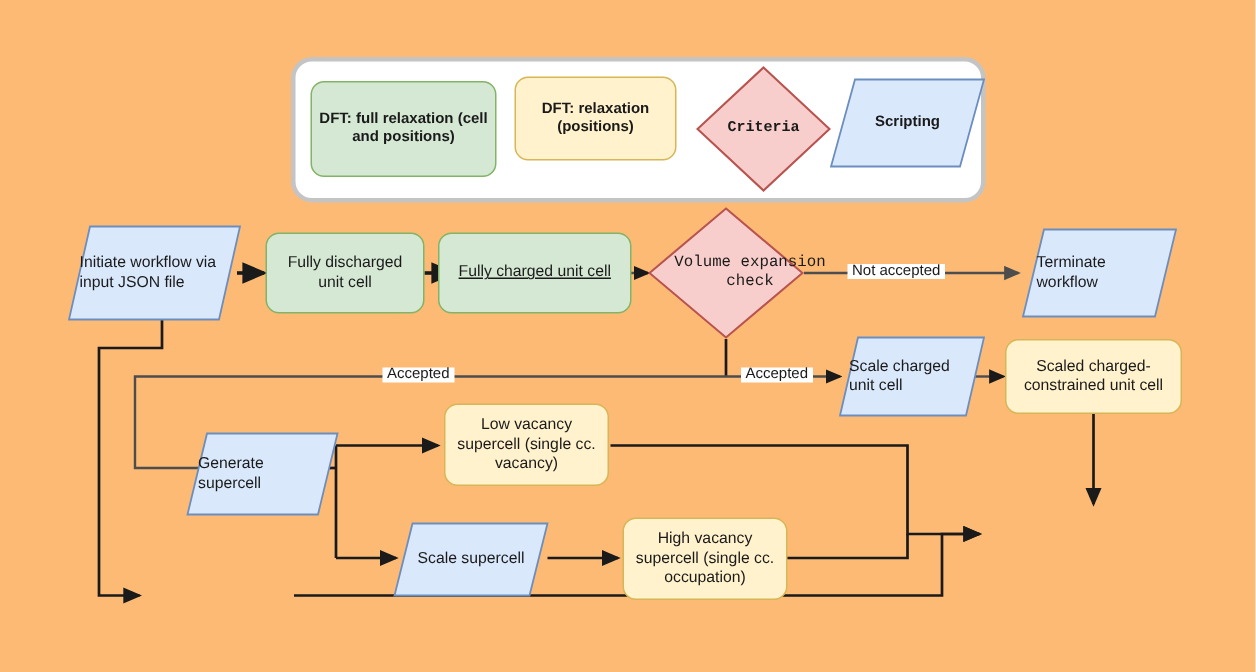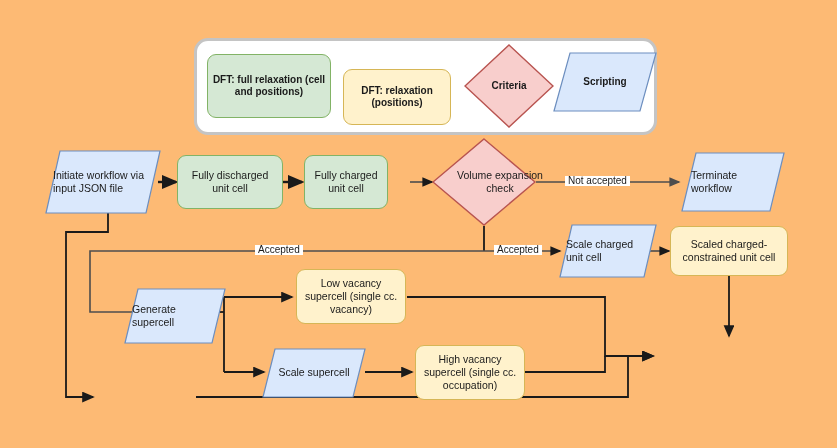--- a/index.html
+++ b/index.html
@@ -65,20 +65,21 @@
     text-align: left;
     font-size: 10.5px;
     line-height: 1.25;
     color: #1a1a1a;
     box-sizing: border-box;
     padding: 0 10px;
   }
   .diamond-wrap {
     position: absolute;
     z-index: 3;
+    font-family: Liberation Mono, monospace;
   }
   .diamond-bg {
     position: absolute;
     left: 0; top: 0;
     width: 100%; height: 100%;
   }
   .diamond-txt {
     position: absolute;
     left: 0; top: 0;
     width: 100%; height: 100%;
@@ -170,21 +171,21 @@
       <path d="M196,397 L628,397 L628,356 L653,356" stroke="#1a1a1a" stroke-width="1.8" marker-end="url(#ah)"></path>
     </g>
   </svg>
 
   <div class="legend-box"></div>
 
   <div class="node rect legend-item" style="left:207px; top:54px; width:124px; height:64px;">
     <span>DFT: full relaxation (cell and positions)</span>
   </div>
 
-  <div class="node rect yellow legend-item" style="left:343px; top:69px; width:108px; height:56px;">
+  <div class="node rect yellow legend-item" style="left:343px; top:51px; width:108px; height:56px;">
     <span>DFT: relaxation (positions)</span>
   </div>
 
   <div class="diamond-wrap legend-item" style="left:464px; top:44px; width:90px; height:84px;">
     <svg class="diamond-bg" viewBox="0 0 90 84" preserveAspectRatio="none">
       <polygon points="45,1 89,42 45,83 1,42" fill="#f8cecc" stroke="#b85450" stroke-width="1.4"></polygon>
     </svg>
     <div class="diamond-txt" style="font-weight:bold;font-size:10px;">
       <span>Criteria</span>
     </div>
@@ -205,21 +206,21 @@
     </svg>
     <div class="para-txt" style="padding:0 8px;">
       <span>Initiate workflow via input JSON file</span>
     </div>
   </div>
 
   <div class="node rect" style="left:177px; top:155px; width:106px; height:54px;">
     <span>Fully discharged unit cell</span>
   </div>
 
-  <div class="node rect" style="left:304px; top:155px; width:84px; height:54px;">
+  <div class="node rect" style="left:292px; top:155px; width:129px; height:54px;text-decoration:underline;">
     <span>Fully charged unit cell</span>
   </div>
 
   <div class="diamond-wrap" style="left:432px; top:138px; width:104px; height:88px;">
     <svg class="diamond-bg" viewBox="0 0 104 88" preserveAspectRatio="none">
       <polygon points="52,1 103,44 52,87 1,44" fill="#f8cecc" stroke="#b85450" stroke-width="1.4"></polygon>
     </svg>
     <div class="diamond-txt" style="padding:0 16px;">
       <span>Volume expansion check</span>
     </div>

